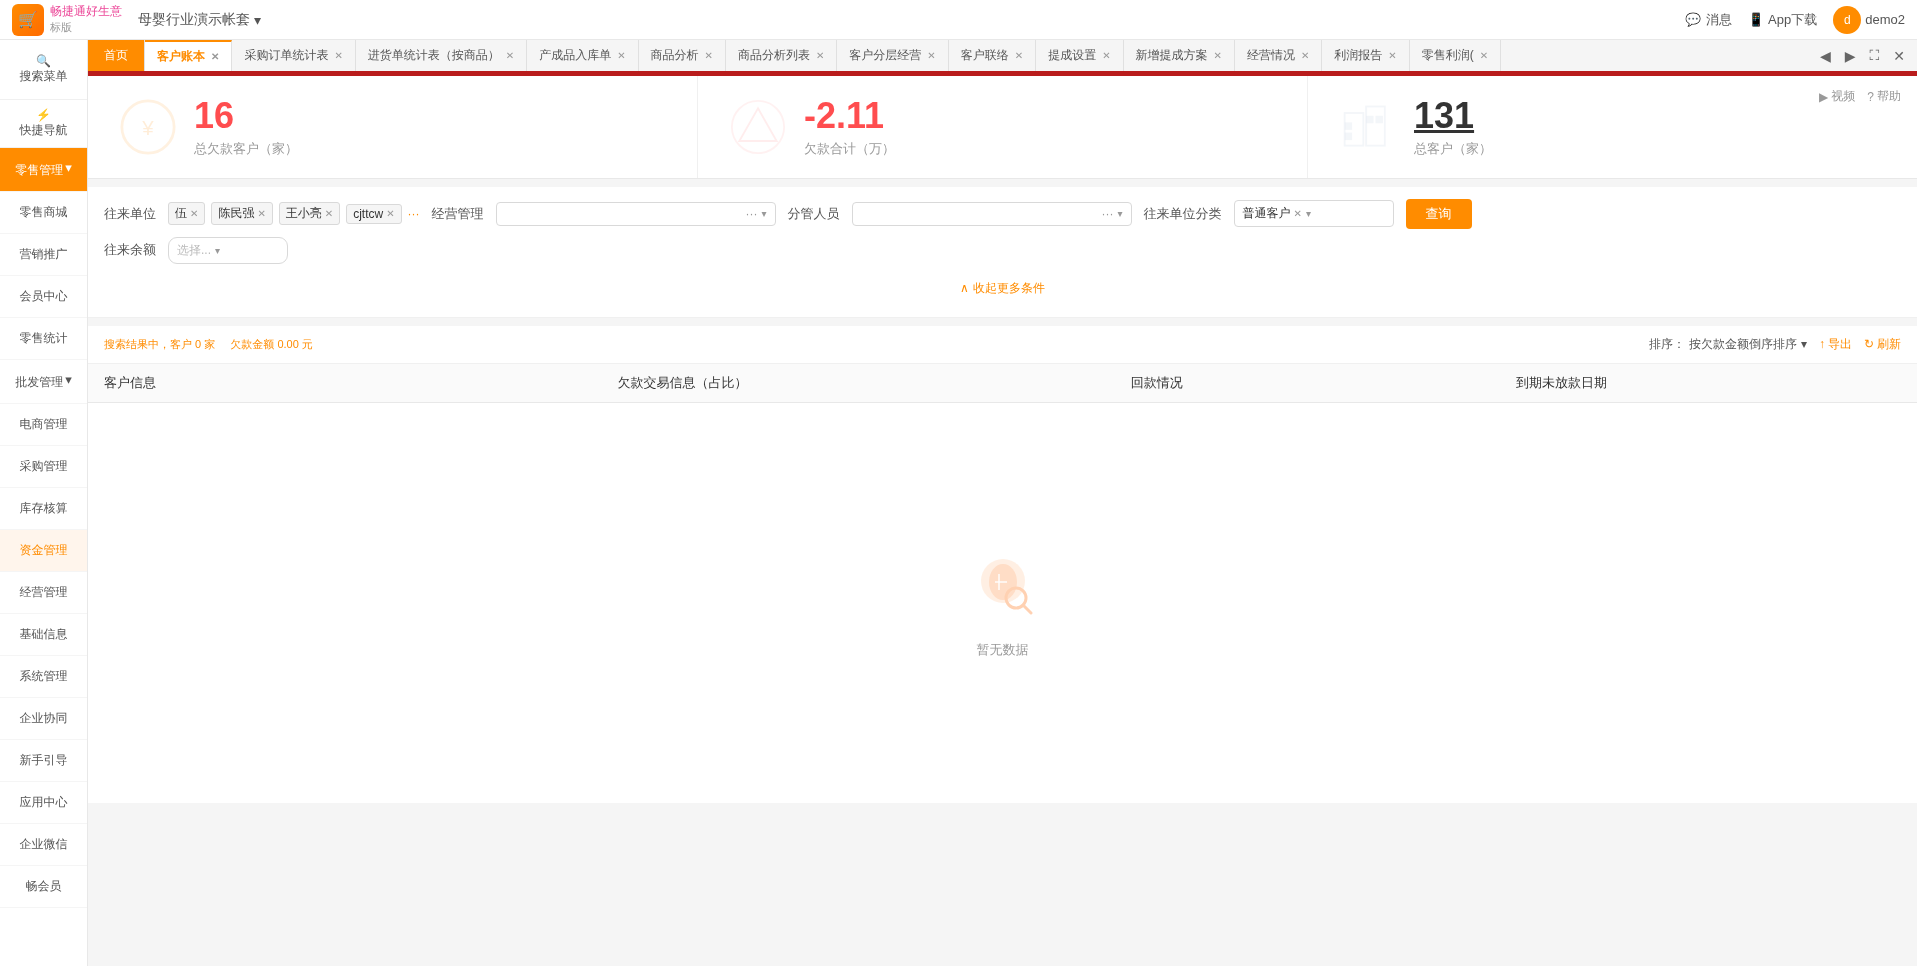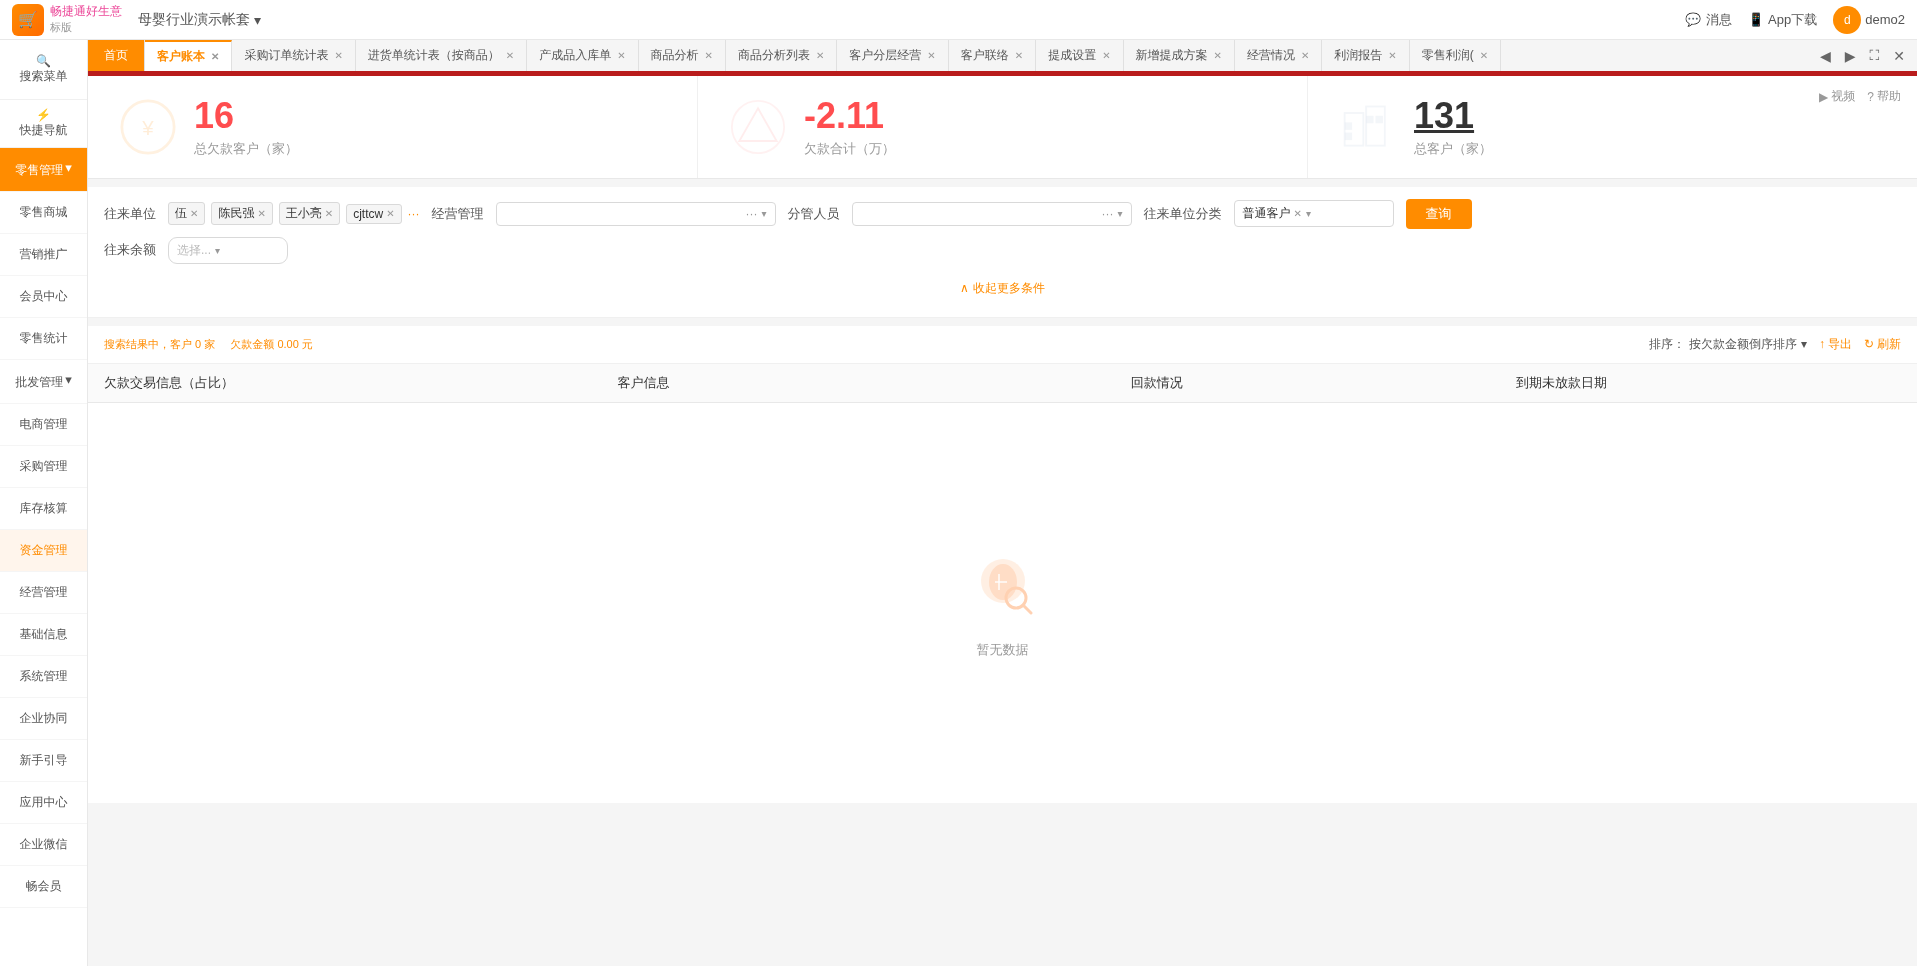--- a/index.html
+++ b/index.html
@@ -415,22 +415,22 @@
           </div>
           <div class="results-action-link">
             <span>↻</span>
             <span>刷新</span>
           </div>
         </div>
       </div>
 
       <div class="table-area">
         <div class="table-header">
+          <div>客户信息</div>
           <div>欠款交易信息（占比）</div>
-          <div>客户信息</div>
           <div>回款情况</div>
           <div>到期未放款日期</div>
         </div>
         <div class="table-body">
 
           <div style="margin-bottom:12px;">
             <svg width="80" height="80" viewBox="0 0 80 80" opacity="0.6">
 
               <circle cx="40" cy="35" r="22" fill="#ffcba4" opacity="0.5"></circle>
               <ellipse cx="40" cy="36" rx="14" ry="18" fill="#ffb380" opacity="0.6"></ellipse>

